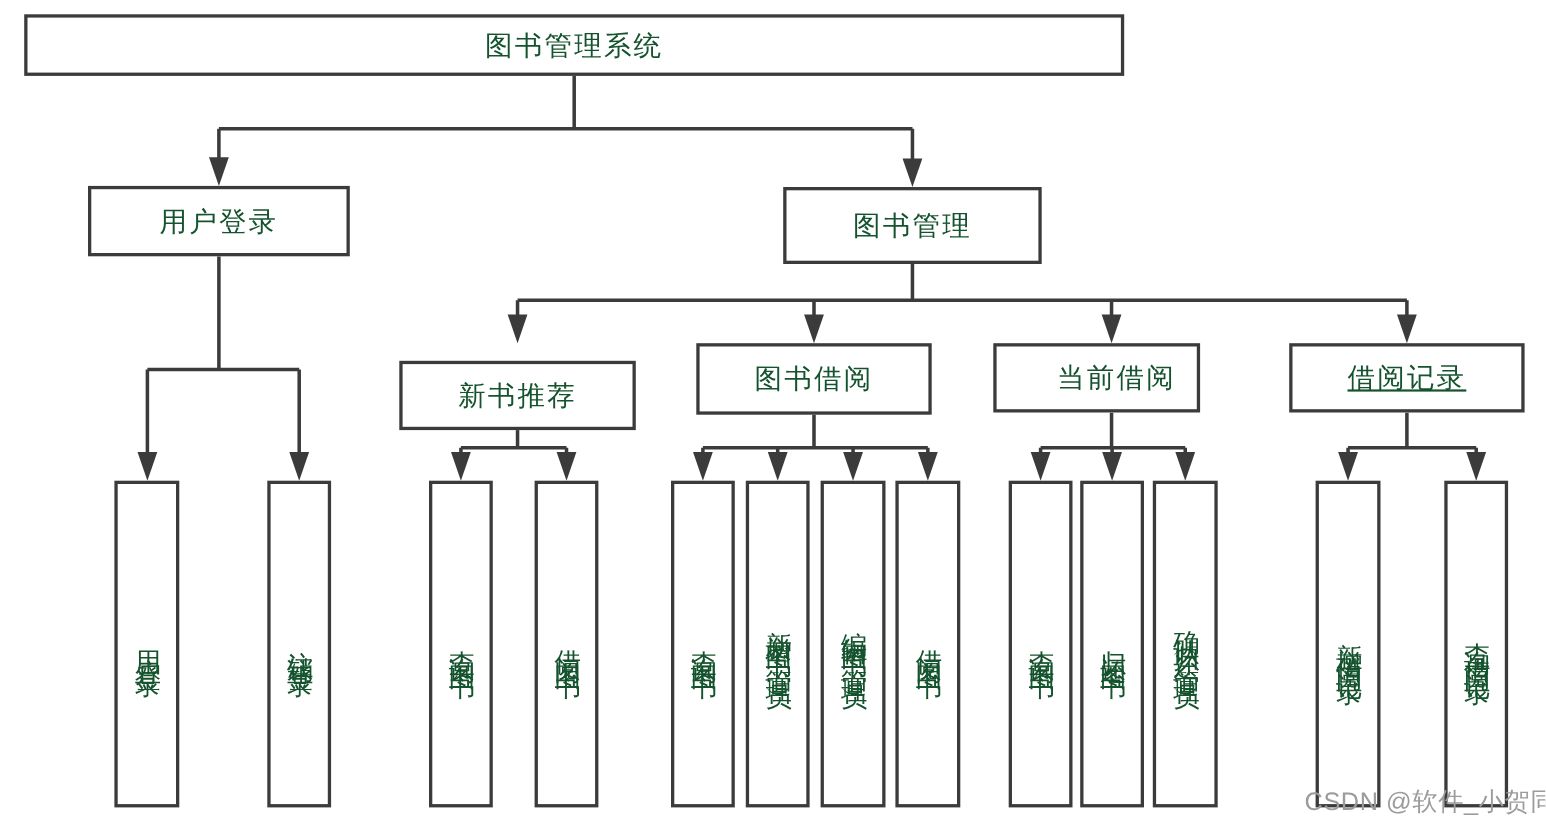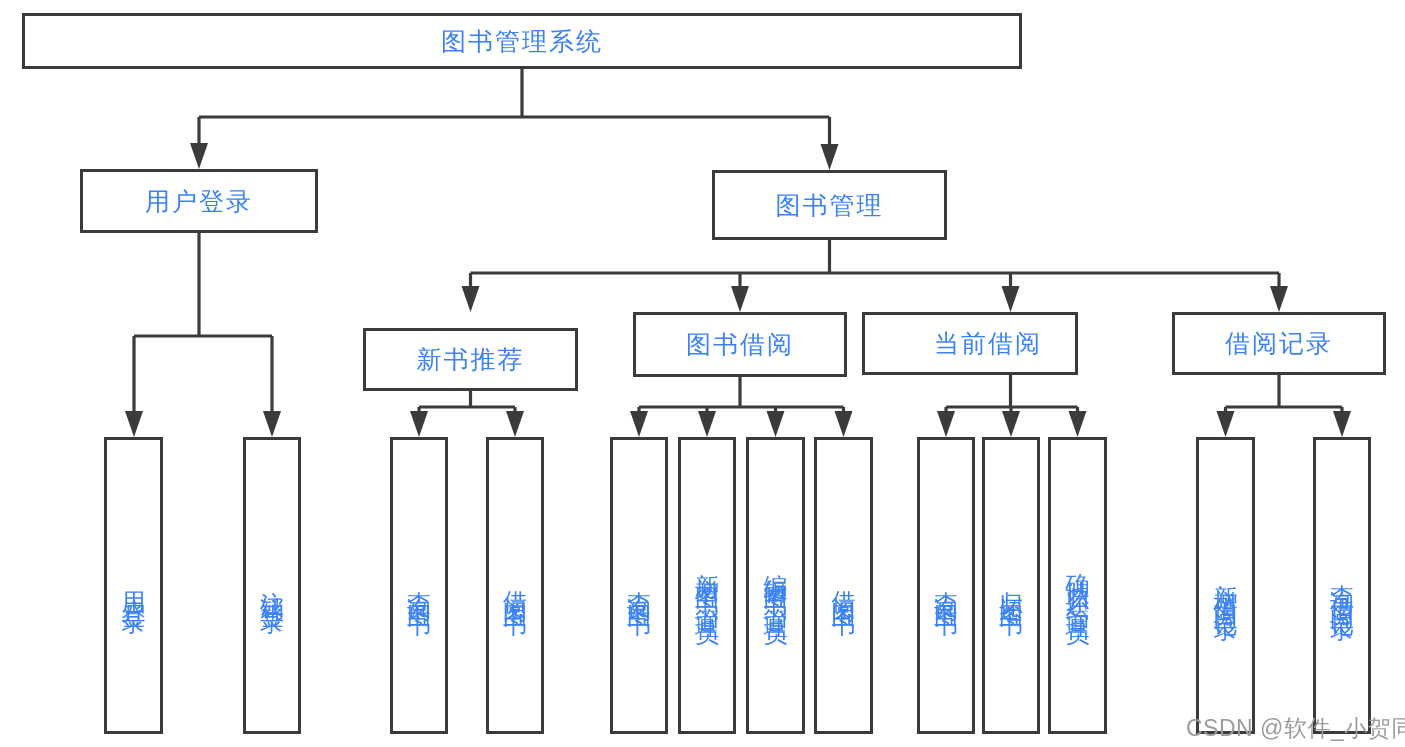--- a/index.html
+++ b/index.html
@@ -23,21 +23,21 @@
   }
   svg.connectors polygon {
     fill: #3b3b3b;
     stroke: none;
   }
   .node {
     position: absolute;
     box-sizing: border-box;
     border: 3px solid #3b3b3b;
     background: #ffffff;
-    color: #3b82f6;
+    color: #14532d;
     display: flex;
     align-items: center;
     justify-content: center;
     text-align: left;
   }
   .node.h {
     font-size: 25px;
     letter-spacing: 2px;
     white-space: nowrap;
   }
@@ -115,22 +115,22 @@
     </g>
   </svg>
 
   <div class="node h" style="left:22px; top:13px; width:1000px; height:56px;">图书管理系统</div>
 
   <div class="node h" style="left:80px; top:169px; width:238px; height:64px;">用户登录</div>
   <div class="node h" style="left:712px; top:170px; width:235px; height:70px;">图书管理</div>
 
   <div class="node h" style="left:363px; top:328px; width:215px; height:63px;">新书推荐</div>
   <div class="node h" style="left:633px; top:312px; width:214px; height:65px;">图书借阅</div>
-  <div class="node h" style="left:862px; top:312px; width:216px; height:63px;padding-left:36px;">当前借阅</div>
-  <div class="node h" style="left:1172px; top:312px; width:214px; height:63px;">借阅记录</div>
+  <div class="node h" style="left:903px; top:312px; width:188px; height:63px;padding-left:36px;">当前借阅</div>
+  <div class="node h" style="left:1172px; top:312px; width:214px; height:63px;text-decoration:underline;">借阅记录</div>
 
   <div class="node v" style="left:104px; top:437px; width:59px; height:297px;">用户登录</div>
   <div class="node v" style="left:243px; top:437px; width:58px; height:297px;">注销登录</div>
 
   <div class="node v" style="left:390px; top:437px; width:58px; height:297px;">查询图书</div>
   <div class="node v" style="left:486px; top:437px; width:58px; height:297px;">借阅图书</div>
 
   <div class="node v" style="left:610px; top:437px; width:58px; height:297px;">查询图书</div>
   <div class="node v" style="left:678px; top:437px; width:58px; height:297px;">新增图书（管理员）</div>
   <div class="node v" style="left:746px; top:437px; width:59px; height:297px;">编辑图书（管理员）</div>

